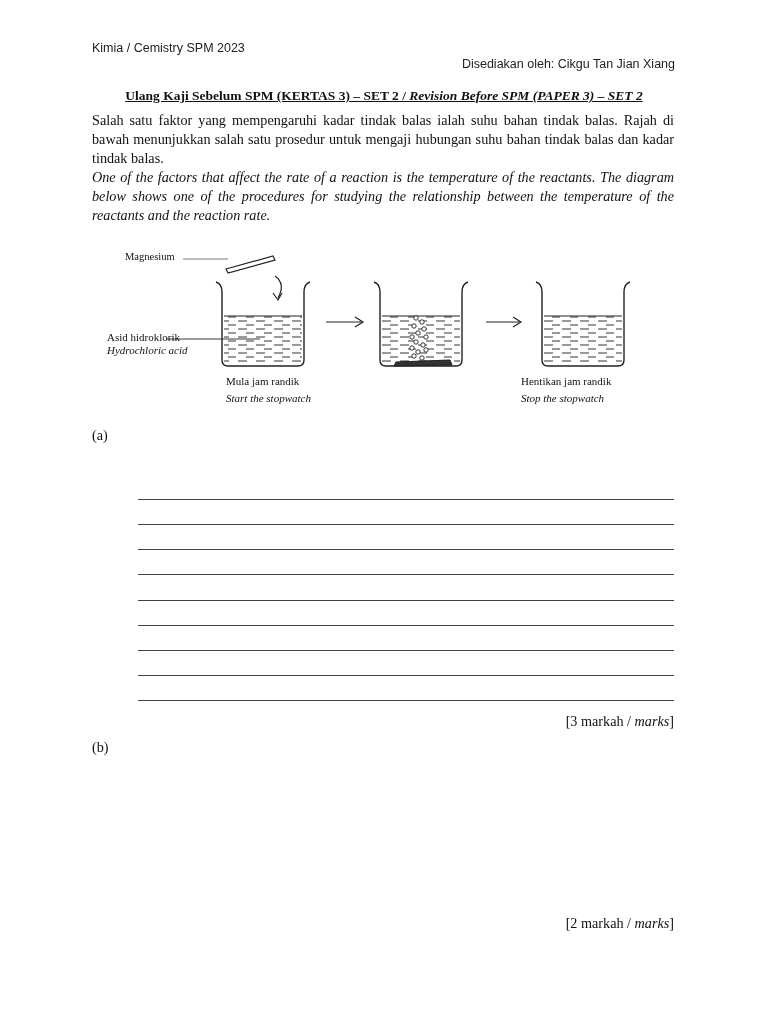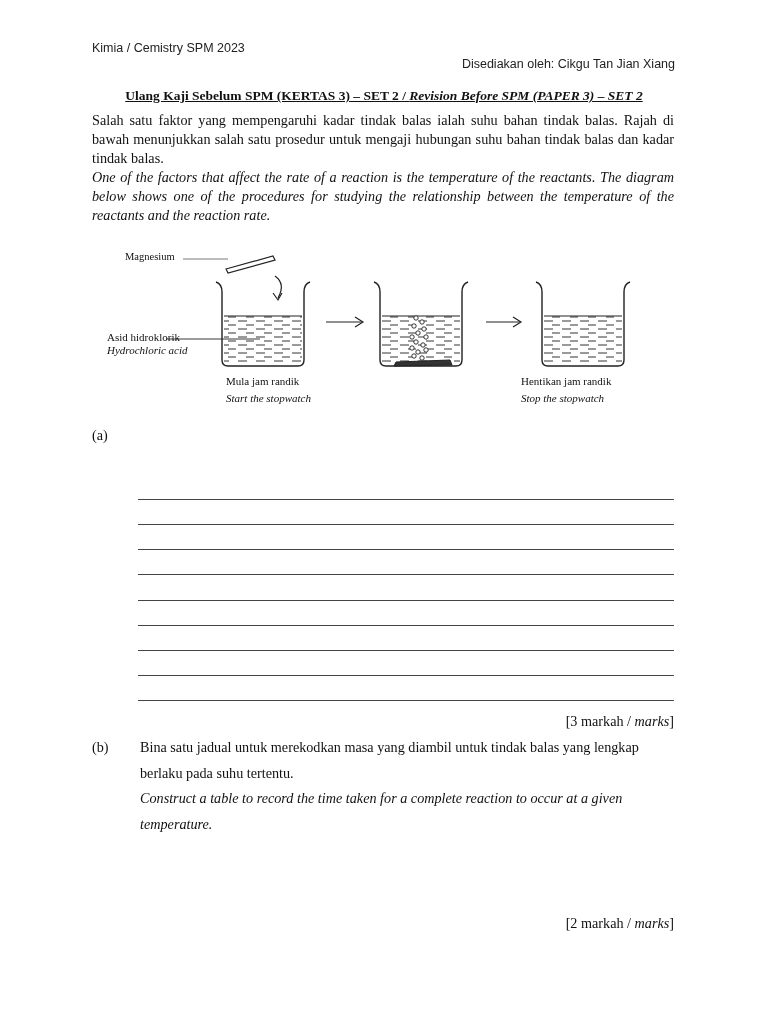--- a/index.html
+++ b/index.html
@@ -128,24 +128,20 @@
     <div class="line" style="top:650px;"></div>
     <div class="line" style="top:675px;"></div>
     <div class="line" style="top:700px;"></div>
   </div>
 
   <div class="marks serif" style="top:712px;text-align:center;">
     <span>[3 markah / </span><i>marks</i><span>]</span>
   </div>
 
   <div class="q-label serif" style="top:738px;">(b)</div>
-  <div class="q-body serif lh26" style="top:735px; width:530px; text-align:left;">
-    <div>Bina satu jadual untuk merekodkan masa yang diambil untuk tindak balas yang lengkap berlaku pada suhu tertentu.</div>
-    <div style="font-style:italic;">Construct a table to record the time taken for a complete reaction to occur at a given temperature.</div>
-  </div>
 
   <div style="position:absolute; left:138px; top:840px; width:536px; height:70px;"></div>
 
   <div class="marks serif" style="top:914px;padding-left:16px;">
     <span>[2 markah / </span><i>marks</i><span>]</span>
   </div>
 
 </div>
 
 </body></html>

